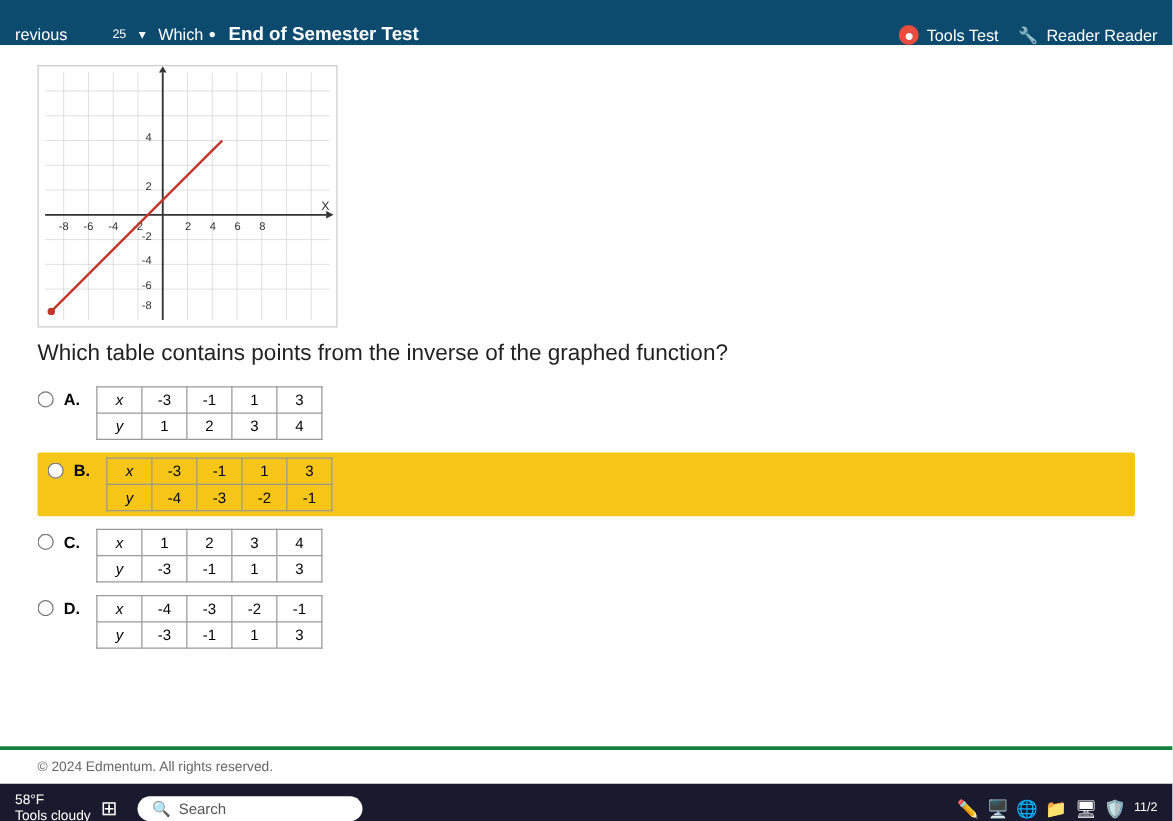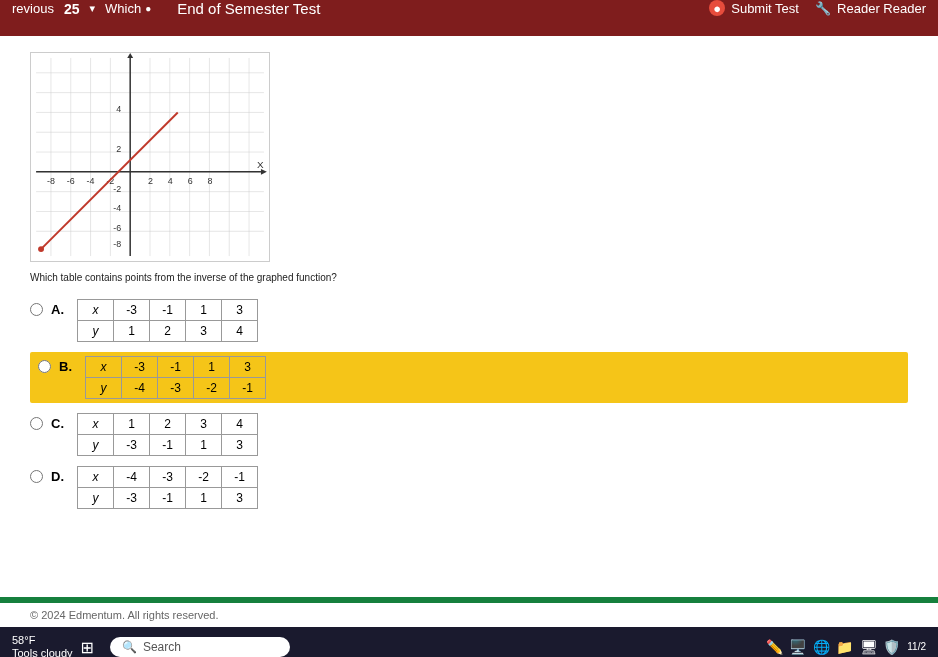--- a/index.html
+++ b/index.html
@@ -1,30 +1,30 @@
 <!DOCTYPE html>
 <html><head>
   <meta charset="utf-8">
   <style>
     * { box-sizing: border-box; margin: 0; padding: 0; }
     body { font-family: Arial, sans-serif; background: #e8e8e8; width: 938px; height: 657px; overflow: hidden; }
 
     
     .top-bar {
-      background: #7f1d1d;
+      background: #0c4a6e;
       height: 36px;
       display: flex;
-      align-items: flex-start;
+      align-items: flex-end;
       padding: 0 12px;
       color: white;
       font-size: 14px;
       gap: 12px;
     }
     .top-bar-left { display: flex; align-items: center; gap: 10px; }
-    .top-bar-title { font-weight: normal; font-size: 15px; margin-left: 16px; }
+    .top-bar-title { font-weight: bold; font-size: 15px; }
     .top-bar-right { margin-left: auto; display: flex; align-items: center; gap: 16px; }
     .nav-btn { color: white; background: none; border: none; cursor: pointer; font-size: 13px; display: flex; align-items: center; gap: 4px; }
     .submit-btn {
       background: none;
       border: none;
       color: white;
       font-size: 13px;
       cursor: pointer;
       display: flex;
       align-items: center;
@@ -56,21 +56,21 @@
       width: 240px;
       height: 210px;
       border: 1px solid #ccc;
       position: relative;
       margin-bottom: 10px;
       background: white;
     }
     .graph-canvas { width: 100%; height: 100%; }
 
     .question-text {
-      font-size: 10px;
+      font-size: 18px;
       color: #222;
       margin-bottom: 16px;
     }
 
     
     .options { display: flex; flex-direction: column; gap: 10px; }
     .option-row { display: flex; align-items: flex-start; gap: 8px; }
     .option-radio { margin-top: 4px; cursor: pointer; }
     .option-label { font-size: 13px; font-weight: bold; min-width: 18px; margin-top: 3px; }
 
@@ -85,21 +85,21 @@
     }
     .data-table td.row-label {
       font-style: italic;
       background: white;
     }
     .highlighted-row td { background: #f5c518 !important; }
 
     
     .footer {
       background: white;
-      border-top: 6px solid #15803d;
+      border-top: 3px solid #15803d;
       padding: 8px 30px;
       font-size: 11px;
       color: #666;
       height: 30px;
       display: flex;
       align-items: center;
     }
 
     
     .taskbar {
@@ -134,32 +134,32 @@
     .option-b-highlight { background: #f5c518; }
   </style>
 </head>
 <body>
 
 <div class="top-bar">
   <div class="top-bar-left">
     <button class="nav-btn">
       <span>revious</span>
     </button>
-    <span style="font-weight:bold;font-size:14px;">25</span>
+    <span style="font-weight:normal;font-size:10px;margin-left:26px;">25</span>
     <span style="font-size:11px;">▾</span>
     <button class="nav-btn">
       <span>Which</span>
       <span style="font-size:10px;">●</span>
     </button>
     <span class="top-bar-title">End of Semester Test</span>
   </div>
   <div class="top-bar-right">
     <button class="submit-btn">
       <span class="submit-icon">●</span>
-      <span>Submit Test</span>
+      <span>Tools Test</span>
     </button>
     <button class="reader-tools-btn">
       <span>🔧</span>
       <span>Reader Reader</span>
     </button>
   </div>
 </div>
 
 <div class="main-content">
 

